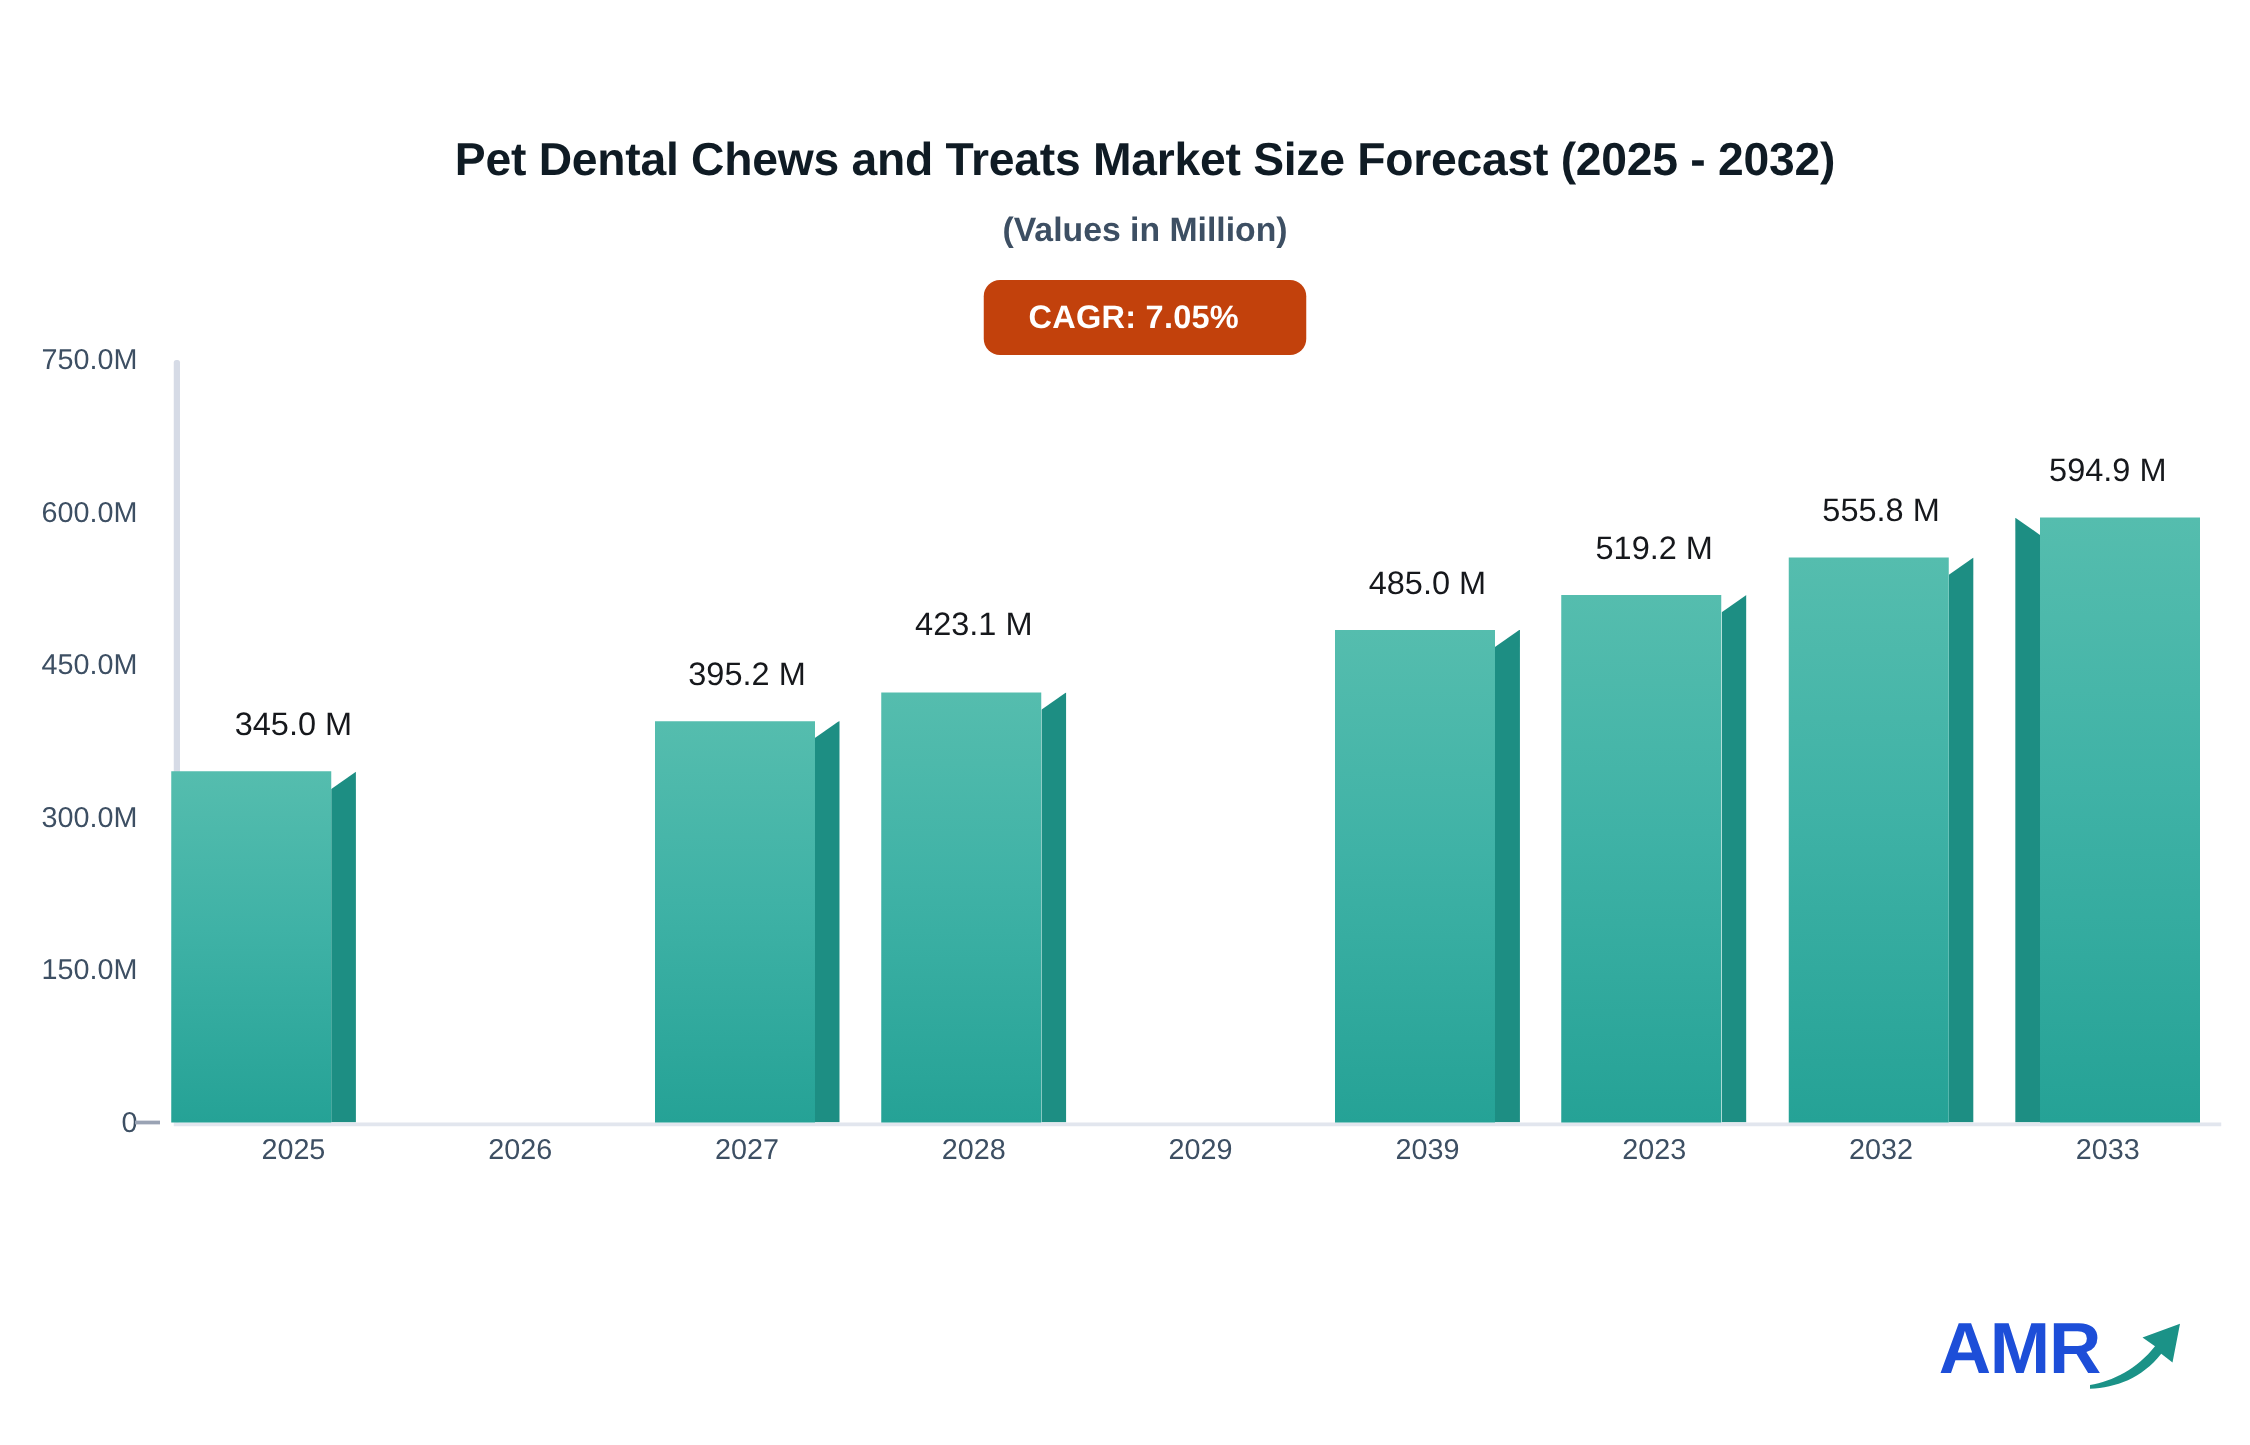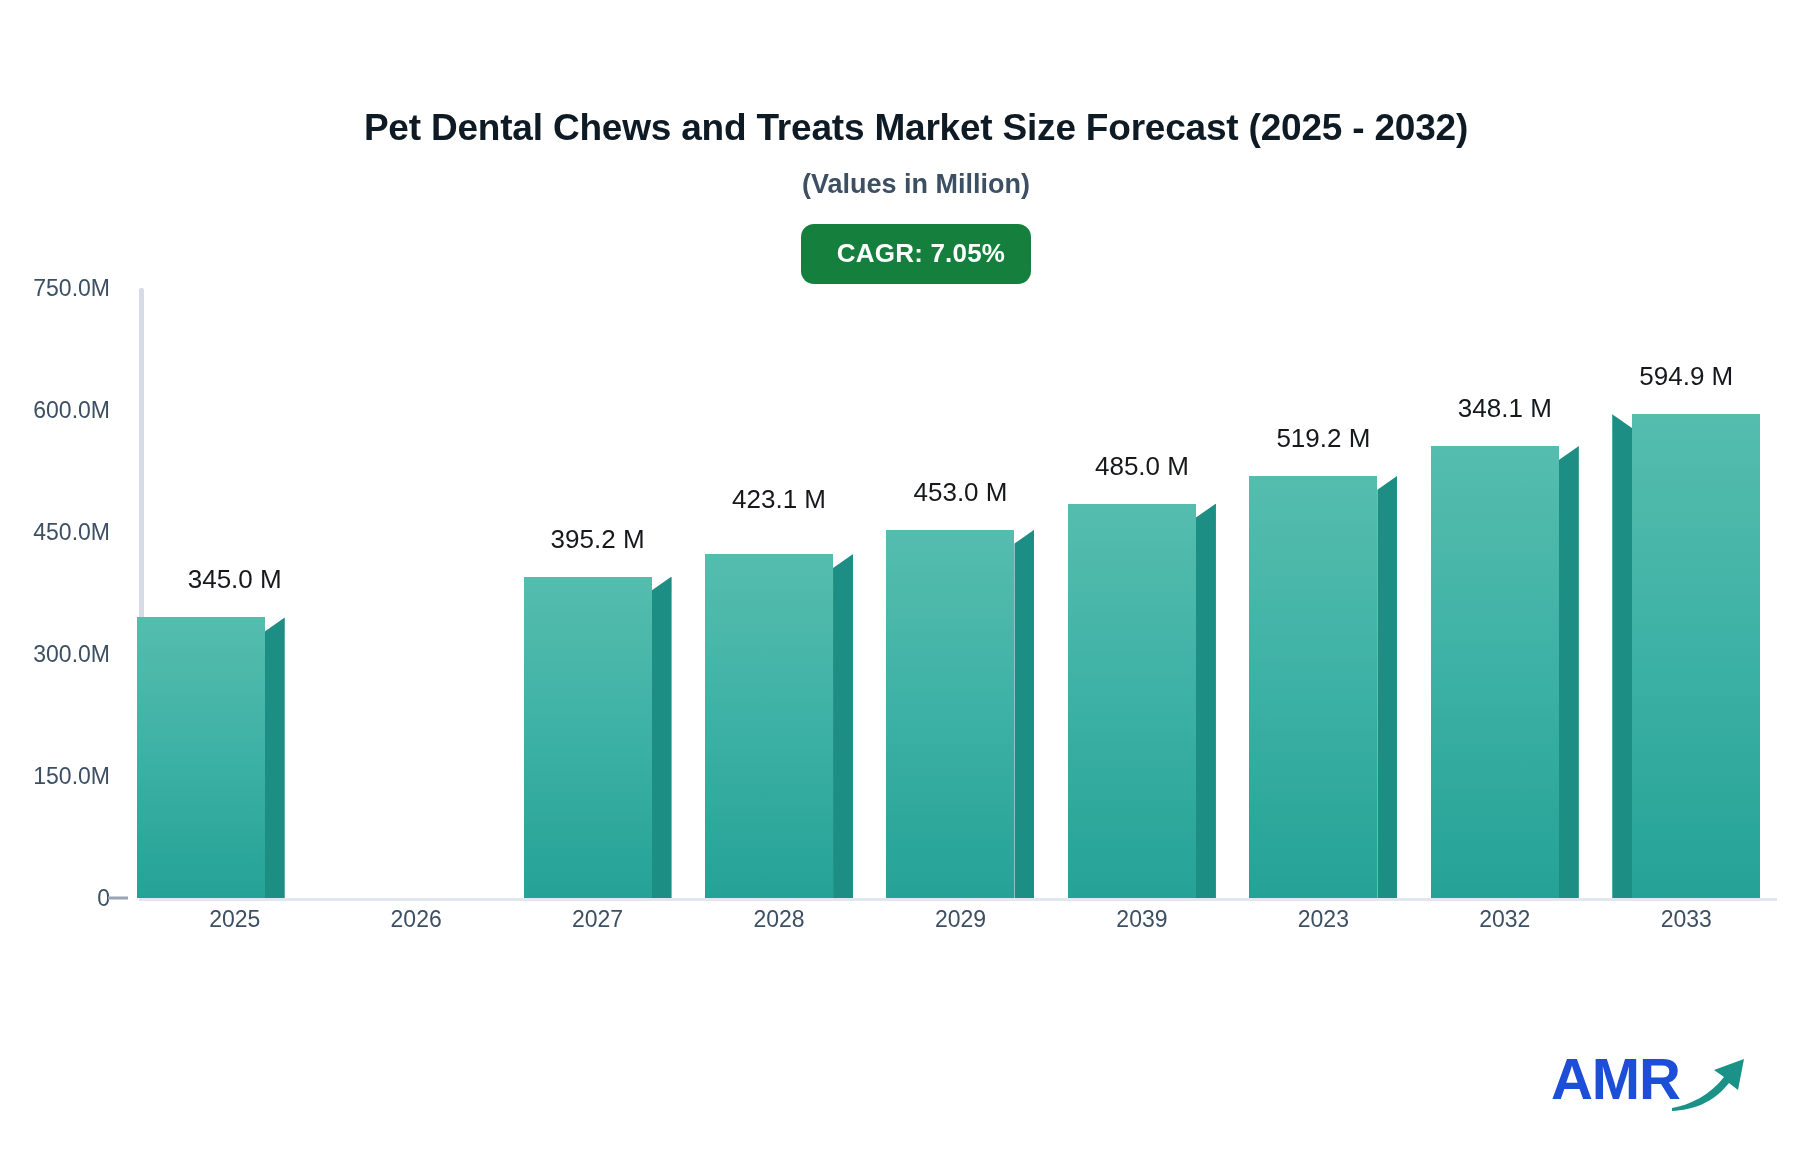--- a/index.html
+++ b/index.html
@@ -36,26 +36,26 @@
     padding-top: 20px;
     font-size: 27px;
     font-weight: bold;
     color: #3d4f63;
   }
   #cagr-badge-wrap {
     padding-top: 24px;
   }
   #cagr-badge {
     display: inline-block;
-    background: #15803d;
+    background: #c2410c;
     color: #ffffff;
     font-size: 26px;
     font-weight: bold;
     border-radius: 13px;
-    padding: 16px 26px 18px 36px;
+    padding: 16px 54px 18px 36px;
     line-height: 1;
     letter-spacing: 0.2px;
   }
 
   
   #plot-area {
     position: absolute;
     left: 0;
     top: 280px;
     width: 1800px;
@@ -232,46 +232,39 @@
           <div class="bar-value" style="bottom: 343.429px;">395.2 M</div>
         </div>
       </div>
       <div class="bar-slot" style="left: 544.333px; width: 181.444px;">
         <div class="bar-group side-right" style="height: 344.121px;">
           <div class="bar-side" style="height: 344.121px;"></div>
           <div class="bar-face" style="height: 344.121px;"></div>
           <div class="bar-value" style="bottom: 383px; margin-top: 39px;">423.1 M</div>
         </div>
       </div>
-      <div class="bar-slot" style="left: 725.778px; width: 181.444px;">
-        <div class="bar-group side-right" style="height: 368.44px;">
-          <div class="bar-side" style="height: 368.44px;"></div>
-          <div class="bar-face" style="height: 368.44px;"></div>
-          <div class="bar-value" style="bottom: 390.44px;">453.0 M</div>
-        </div>
-      </div>
       <div class="bar-slot" style="left: 907.222px; width: 181.444px;">
         <div class="bar-group side-right" style="height: 394.467px;">
           <div class="bar-side" style="height: 394.467px;"></div>
           <div class="bar-face" style="height: 394.467px;"></div>
           <div class="bar-value" style="bottom: 416.467px;">485.0 M</div>
         </div>
       </div>
       <div class="bar-slot" style="left: 1088.67px; width: 181.444px;">
         <div class="bar-group side-right" style="height: 422.283px;">
           <div class="bar-side" style="height: 422.283px;"></div>
           <div class="bar-face" style="height: 422.283px;"></div>
           <div class="bar-value" style="bottom: 444.283px;">519.2 M</div>
         </div>
       </div>
       <div class="bar-slot" style="left: 1270.11px; width: 181.444px;">
         <div class="bar-group side-right" style="height: 452.051px;">
           <div class="bar-side" style="height: 452.051px;"></div>
           <div class="bar-face" style="height: 452.051px;"></div>
-          <div class="bar-value" style="bottom: 474.051px;">348.1 M</div>
+          <div class="bar-value" style="bottom: 474.051px;">555.8 M</div>
         </div>
       </div>
       <div class="bar-slot" style="left: 1451.56px; width: 181.444px;">
         <div class="bar-group side-left" style="height: 483.852px;">
           <div class="bar-side" style="height: 483.852px;"></div>
           <div class="bar-face" style="height: 483.852px;"></div>
           <div class="bar-value" style="bottom: 505.852px;">594.9 M</div>
         </div>
       </div>
     </div>

